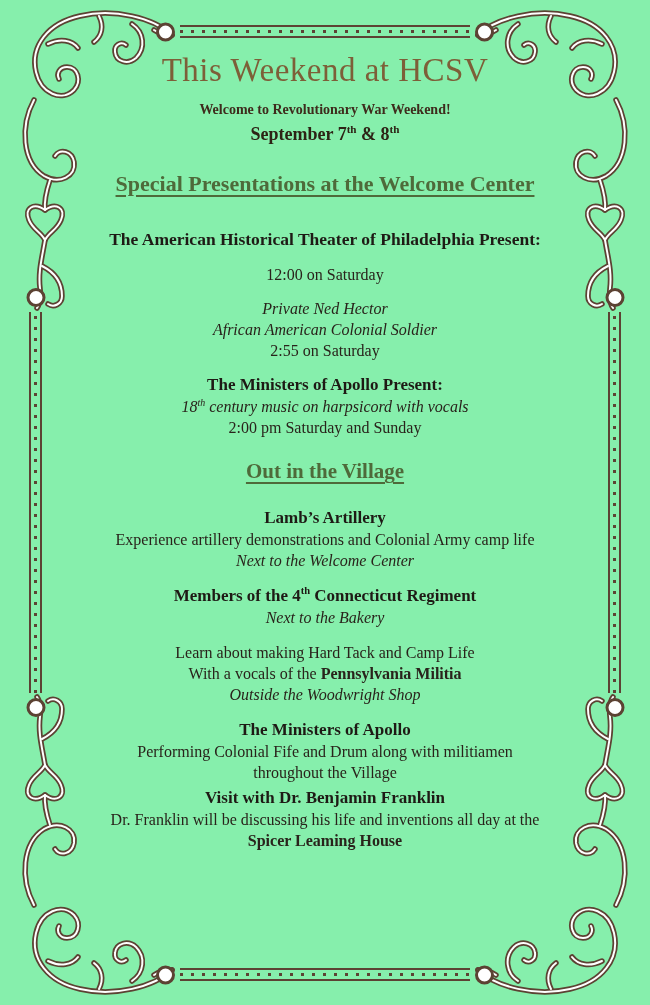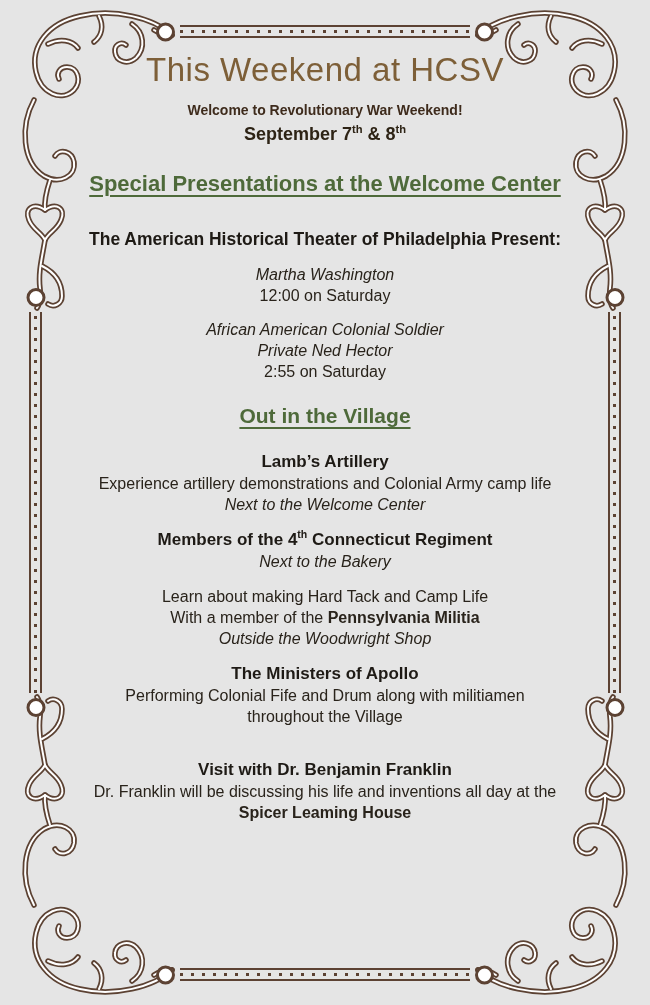--- a/index.html
+++ b/index.html
@@ -7,23 +7,23 @@
     --title-brown:#7d5f38;
     --sub-brown:#3e2b1c;
     --green:#4e6a3a;
     --ink:#29231b;
   }
   *{margin:0;padding:0;box-sizing:border-box;}
   html,body{background:#ffffff;}
   .page{
     position:relative;
     width:650px;height:1005px;
-    background:#e5e5e5;
+    background:#86efac;
     overflow:hidden;
-    font-family:Liberation Sans, sans-serif;
+    font-family:Liberation Serif, serif;
     color:var(--ink);
   }
 
   
   .corner{position:absolute;width:175px;height:310px;}
   .corner.tl{top:4px;left:4px;}
   .corner.tr{top:4px;right:4px;transform:scaleX(-1);}
   .corner.bl{bottom:4px;left:4px;transform:scaleY(-1);}
   .corner.br{bottom:4px;right:4px;transform:scale(-1,-1);}
 
@@ -83,21 +83,21 @@
     text-decoration:underline;text-decoration-thickness:2px;text-underline-offset:4px;
   }
   .gh2{
     margin-top:20px;font-size:21px;line-height:27px;font-weight:bold;
     color:var(--green);
     text-decoration:underline;text-decoration-thickness:2px;text-underline-offset:4px;
   }
   .theater{margin-top:30px;font-size:17.5px;line-height:22px;font-weight:bold;color:#1e1a15;}
   .blk{margin-top:13px;}
   .blk.m14{margin-top:14px;}
-  .blk.m15{margin-top:32px;}
+  .blk.m15{margin-top:4px;}
   .blk.m22{margin-top:22px;}
   .blk.mfirst{margin-top:14px;}
   .bt{font-weight:bold;font-size:17px;line-height:22px;color:#1e1a15;}
   .it{font-style:italic;}
   .b{font-weight:bold;}
 </style>
 </head>
 <body>
 
 <div class="page">
@@ -155,47 +155,51 @@
 
     <div class="title">This Weekend at HCSV</div>
     <div class="sub">Welcome to Revolutionary War Weekend!</div>
     <div class="date"><span>September 7</span><sup>th</sup><span> &amp; 8</span><sup>th</sup></div>
 
     <div class="gh1">Special Presentations at the Welcome Center</div>
 
     <div class="theater">The American Historical Theater of Philadelphia Present:</div>
 
     <div class="blk mfirst">
-      <div class="it">Martha Washington</div>
       <div>12:00 on Saturday</div>
     </div>
 
     <div class="blk">
+      <div class="it">Private Ned Hector</div>
       <div class="it">African American Colonial Soldier</div>
-      <div class="it">Private Ned Hector</div>
       <div>2:55 on Saturday</div>
     </div>
 
+    <div class="blk">
+      <div class="bt">The  Ministers of Apollo Present:</div>
+      <div class="it"><span>18</span><sup>th</sup><span> century music on harpsicord with vocals</span></div>
+      <div>2:00 pm Saturday and Sunday</div>
+    </div>
 
     <div class="gh2">Out in the Village</div>
 
     <div class="blk m22">
       <div class="bt">Lamb’s Artillery</div>
       <div>Experience artillery demonstrations and Colonial Army camp life</div>
       <div class="it">Next to the Welcome Center</div>
     </div>
 
     <div class="blk m14">
       <div class="bt"><span>Members of the 4</span><sup>th</sup><span> Connecticut Regiment</span></div>
       <div class="it">Next to the Bakery</div>
     </div>
 
     <div class="blk m14">
       <div>Learn about making Hard Tack and Camp Life</div>
-      <div><span>With a member of the </span><span class="b">Pennsylvania Militia</span></div>
+      <div><span>With a vocals of the </span><span class="b">Pennsylvania Militia</span></div>
       <div class="it">Outside the Woodwright Shop</div>
     </div>
 
     <div class="blk m14">
       <div class="bt">The Ministers of Apollo</div>
       <div>Performing Colonial Fife and Drum along with militiamen</div>
       <div>throughout the Village</div>
     </div>
 
     <div class="blk m15">

